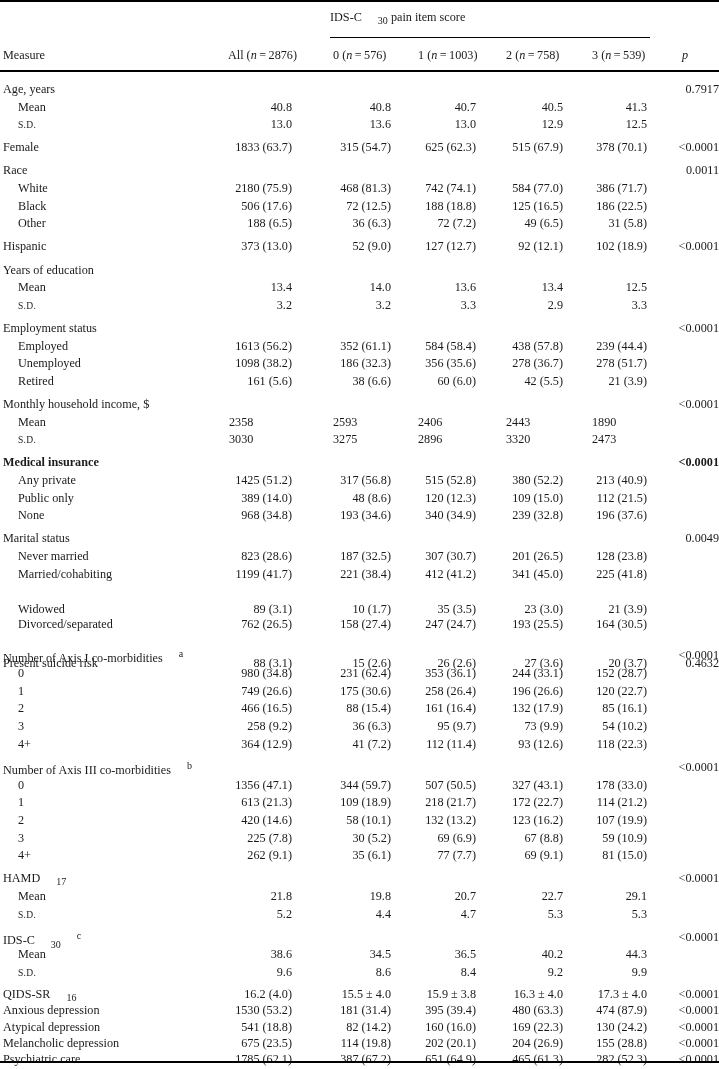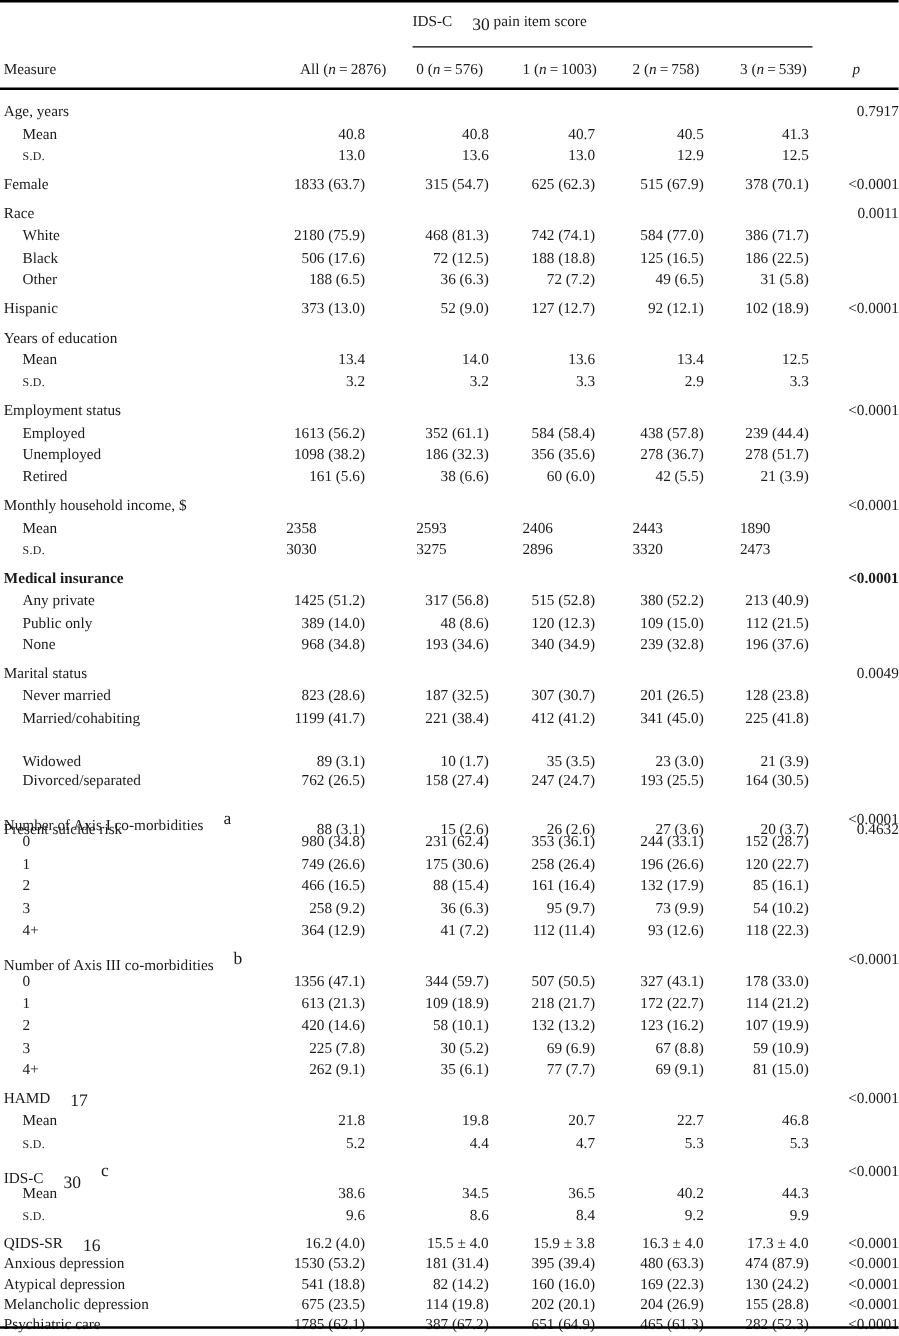--- a/index.html
+++ b/index.html
@@ -14,39 +14,39 @@
   .row span { position: absolute; top: 0; }
   .c-label { left: 3px; }
   .c-label.sub { left: 18px; }
   .c-all { left: 229px; }
   .c-0 { left: 333px; }
   .c-1 { left: 418px; }
   .c-2 { left: 506px; }
   .c-3 { left: 592px; }
   .c-p { right: 0px; text-align: right; }
   .sc { font-size: 9.5px; letter-spacing: 0.3px; }
-  sub, sup { font-size: 14px; padding-left: 16px; }
+  sub, sup { font-size: 10px; padding-left: 16px; }
   .num { display: inline-block; text-align: right; }
   .wall { width: 63px; }
   .w0 { width: 58px; }
   .w1 { width: 58px; }
   .w2 { width: 57px; }
   .w3 { width: 55px; }
   .plain { text-align: left; }
 </style>
 </head>
 <body>
 
 <div class="rule top"></div>
 
 <div class="hdr" style="left:330px; top:10px;"><span>IDS-C</span><sub>30</sub><span> pain item score</span></div>
 <div class="rule span"></div>
 
 <div class="hdr" style="left:3px; top:48px;">Measure</div>
-<div class="hdr" style="left:240px; top:48px;" id="h-all">All (<i>n</i> = 2876)</div>
+<div class="hdr" style="left:228px; top:48px;" id="h-all">All (<i>n</i> = 2876)</div>
 <div class="hdr" style="left:333px; top:48px;" id="h-0">0 (<i>n</i> = 576)</div>
 <div class="hdr" style="left:418px; top:48px;" id="h-1">1 (<i>n</i> = 1003)</div>
 <div class="hdr" style="left:506px; top:48px;" id="h-2">2 (<i>n</i> = 758)</div>
 <div class="hdr" style="left:592px; top:48px;" id="h-3">3 (<i>n</i> = 539)</div>
 <div class="hdr" style="left:682px; top:48px; font-style:italic;">p</div>
 
 <div class="rule mid"></div>
 
 <div id="table-body">
     <div class="row" style="top: 82px;">
@@ -347,21 +347,21 @@
     <div class="row" style="top: 871px;">
       <span class="c-label"><span style="position: static;">HAMD</span><sub>17</sub></span>
       <span class="c-p">&lt;0.0001</span>
     </div>
     <div class="row" style="top: 889px;">
       <span class="c-label sub"><span style="position: static;">Mean</span></span>
       <span class="c-all num wall">21.8</span>
       <span class="c-0 num w0">19.8</span>
       <span class="c-1 num w1">20.7</span>
       <span class="c-2 num w2">22.7</span>
-      <span class="c-3 num w3">46.8</span>
+      <span class="c-3 num w3">29.1</span>
     </div>
     <div class="row" style="top: 907px;">
       <span class="c-label sub"><span class="sc" style="position: static;">S.D.</span></span>
       <span class="c-all num wall">5.2</span>
       <span class="c-0 num w0">4.4</span>
       <span class="c-1 num w1">4.7</span>
       <span class="c-2 num w2">5.3</span>
       <span class="c-3 num w3">5.3</span>
     </div>
     <div class="row" style="top: 930px;">

